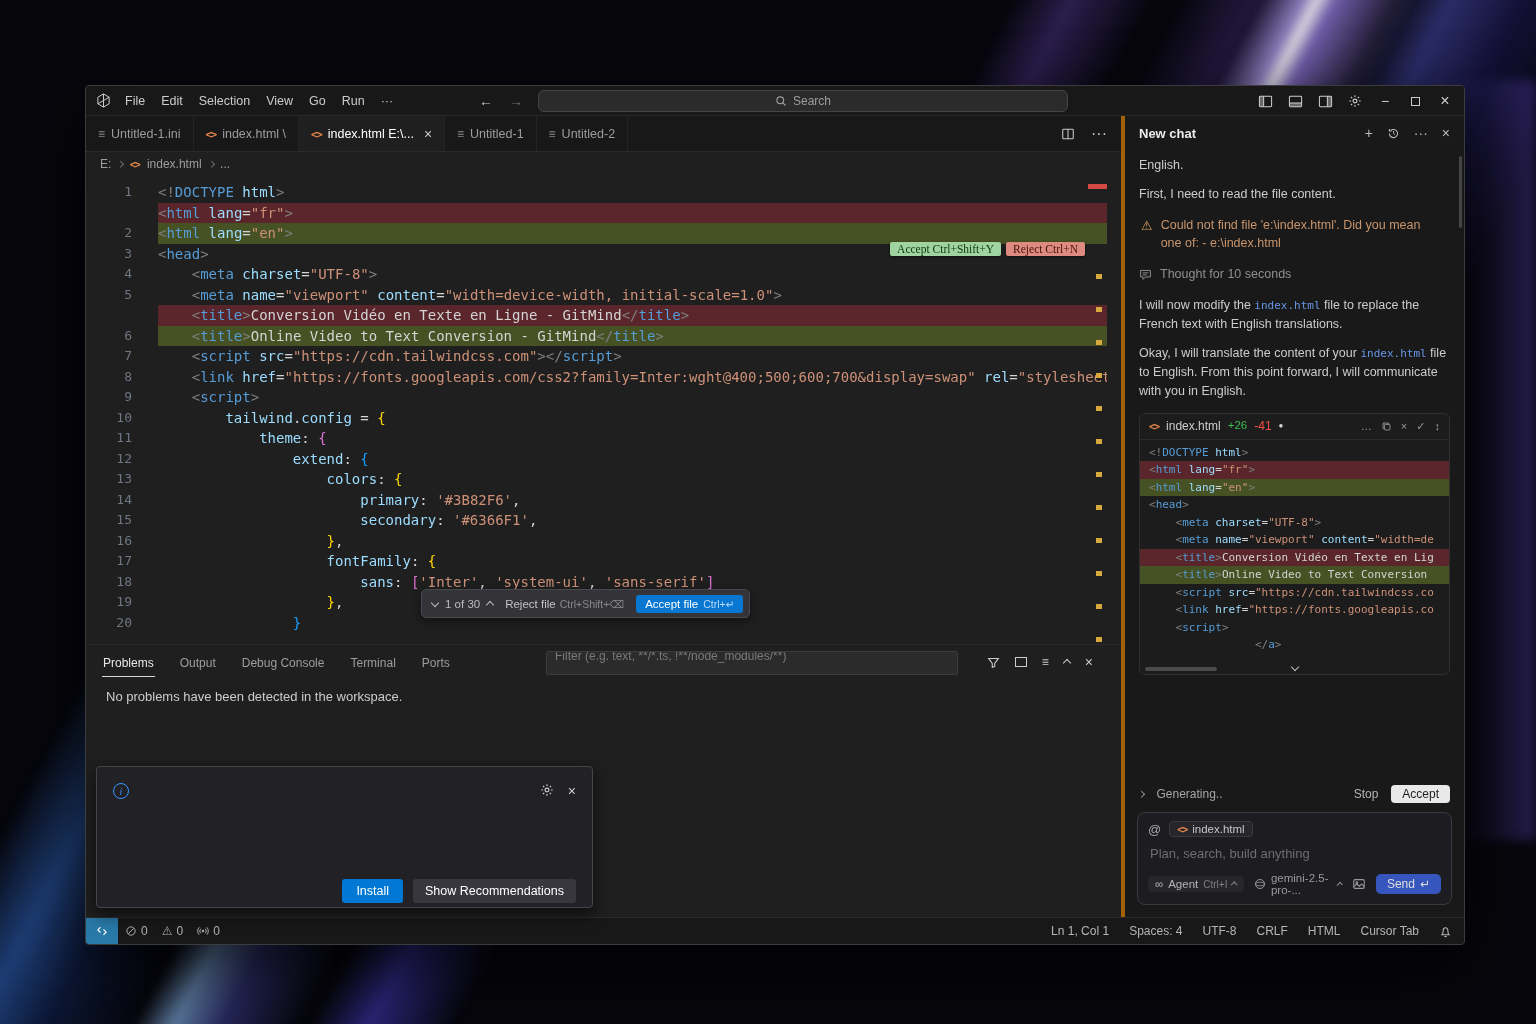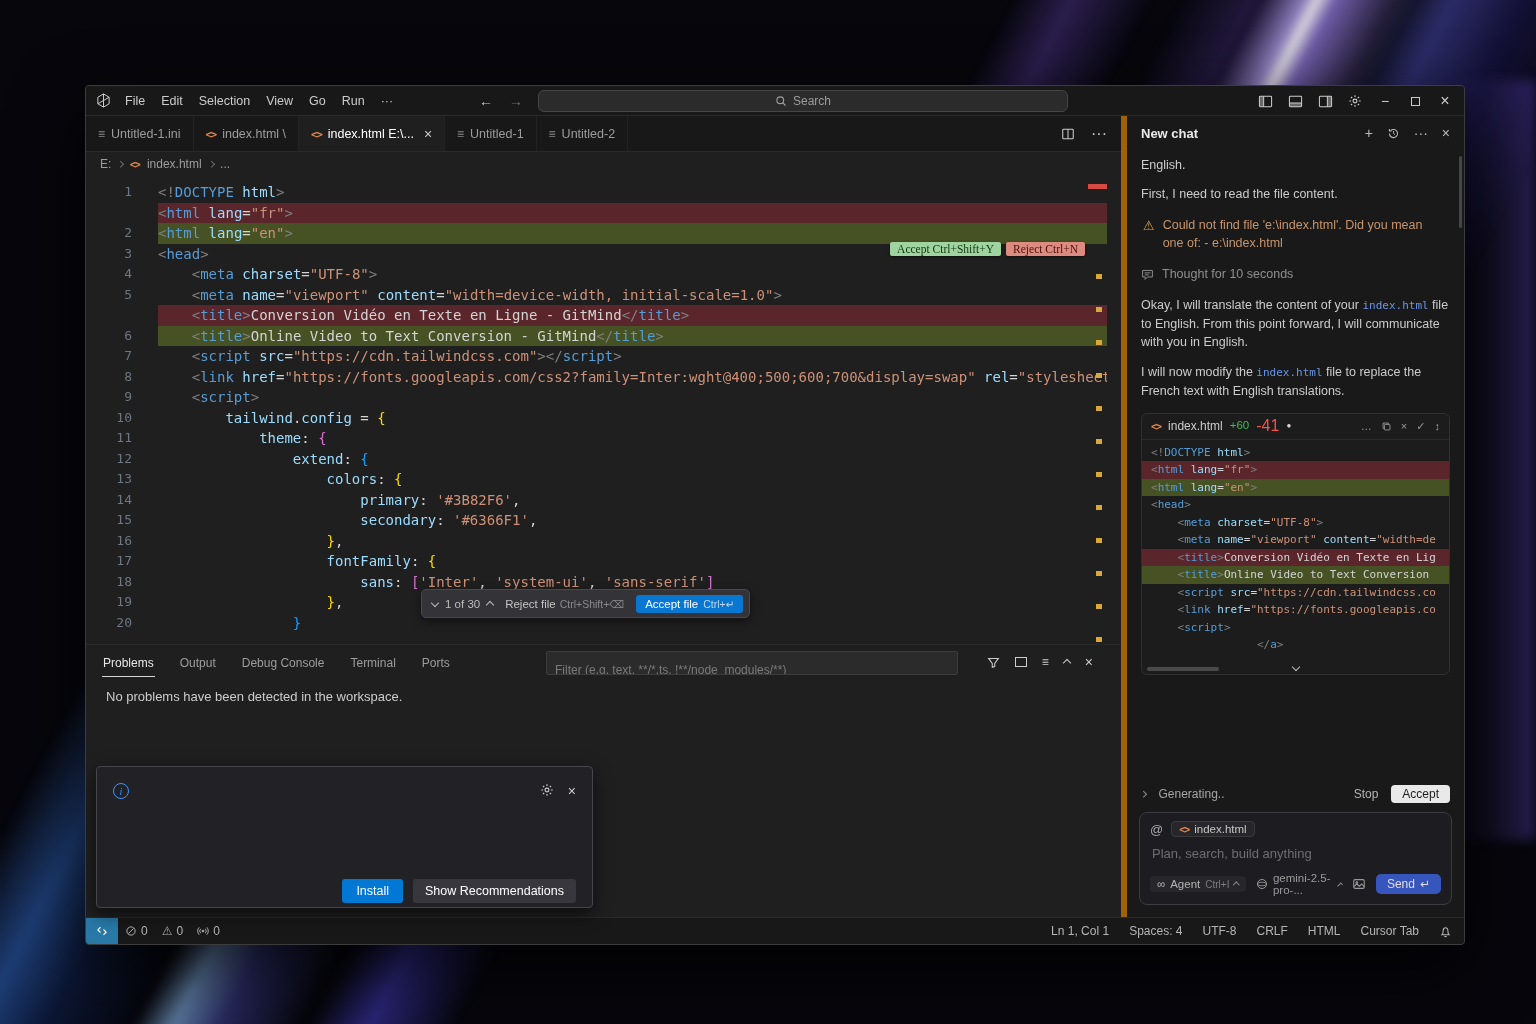--- a/index.html
+++ b/index.html
@@ -115,21 +115,21 @@
     background:repeating-linear-gradient(to bottom,#d7a83c 0 5px, transparent 5px 33px); }
 
   
   .panel { position:relative; flex:0 0 273px; background:#1f1f1f; border-top:1px solid #2a2a2a;
     font-family:"Liberation Sans",sans-serif; }
   .panel-header { height:34px; display:flex; align-items:center; padding:0 16px; }
   .panel-tab { font-size:12px; color:#9d9d9d; margin-right:24px; padding:8px 1px 6px; white-space:nowrap; }
   .panel-tab.active { color:#e7e7e7; border-bottom:1px solid #d7d7d7; }
   .panel-filter { position:absolute; left:460px; top:6px; width:412px; height:22px;
     background:#2b2b2b; border:1px solid #3c3c3c; border-radius:2px;
-    color:#7a7a7a; font-size:12px; display:flex; align-items:flex-start; padding:11px 8px;
+    color:#7a7a7a; font-size:12px; display:flex; align-items:flex-end; padding:11px 8px;
     white-space:nowrap; overflow:hidden; }
   .panel-icons { position:absolute; right:28px; top:9px; display:flex; gap:15px; align-items:center; color:#cccccc; }
   .panel-msg { position:absolute; left:20px; top:44px; font-size:13px; color:#cccccc; }
   .p-ico-box { width:12px; height:10px; border:1.2px solid #cccccc; display:inline-block; }
   .p-ico-list { font-size:12px; }
 
   
   .toast { position:absolute; left:10px; top:680px; width:497px; height:142px;
     background:#222226; border:1px solid #45454a; border-radius:4px;
     box-shadow:0 6px 18px rgba(0,0,0,.6); padding:14px 16px; font-family:"Liberation Sans",sans-serif; }
@@ -137,40 +137,40 @@
   .info-icon { flex:0 0 16px; width:16px; height:16px; border:1.5px solid #3794ff; border-radius:50%;
     color:#3794ff; font-size:10px; display:flex; align-items:center; justify-content:center;
     font-family:"Liberation Serif",serif; font-style:italic; margin-top:2px; }
   .toast-text { width:372px; font-size:13px; line-height:1.65; color:#cccccc; }
   .toast-icons { margin-left:auto; display:flex; gap:14px; align-items:flex-start; color:#cccccc; padding-top:2px; }
   .toast-btns { position:absolute; right:16px; bottom:4px; display:flex; gap:10px; }
   .btn-primary { background:#0078d4; color:#ffffff; font-size:12.5px; padding:5px 14px; border-radius:3px; }
   .btn-secondary { background:#37373d; color:#ffffff; font-size:12.5px; padding:5px 12px; border-radius:3px; }
 
   
-  .chat { flex:1; min-width:0; background:#191919; border-left:6px solid #a16207;
+  .chat { flex:1; min-width:0; background:#191919; border-left:4px solid #a16207;
     display:flex; flex-direction:column; font-size:12.5px; color:#cccccc; }
   .chat-header { flex:0 0 34px; display:flex; align-items:center; padding:0 14px; }
   .chat-title { font-weight:bold; font-size:13px; color:#eaeaea; }
   .chat-hicons { margin-left:auto; display:flex; gap:14px; align-items:center; color:#bbbbbb; font-size:14px; }
   .chat-body { flex:1; min-height:0; overflow:hidden; position:relative; padding:2px 14px 0; line-height:1.5; }
   .chat-scroll-thumb { position:absolute; right:2px; top:6px; width:3px; height:72px; background:#454545; border-radius:2px; }
   .chat-line { margin:4px 0 10px; }
   .chat-warning { display:flex; gap:8px; margin:12px 0 12px 2px; color:#c8956c; line-height:1.5; }
   .warn-ico { color:#d7a65f; font-size:13px; }
   .chat-thought { display:flex; gap:8px; align-items:center; color:#8f8f8f; margin:12px 0; }
   .para { margin:11px 0; }
   .inline-code { font-family:"DejaVu Sans Mono","Liberation Mono",monospace; font-size:11px; color:#6796e6; }
 
   .code-card { border:1px solid #303030; border-radius:6px; margin-top:12px; background:#1c1c1c; overflow:hidden; }
   .card-header { height:26px; display:flex; align-items:center; gap:7px; padding:0 9px;
     font-size:12px; border-bottom:1px solid #2a2a2a; color:#cccccc; }
   .card-file-ico { color:#e8884a; font-weight:bold; font-size:10px; letter-spacing:-1px; font-family:"DejaVu Sans Mono",monospace; }
   .add-count { color:#3fb950; font-size:11.5px; }
-  .del-count { color:#f85149; font-size:16px; }
+  .del-count { color:#f85149; font-size:12px; }
   .dirty-dot { color:#d4d4d4; font-size:8px; }
   .card-icons { margin-left:auto; display:flex; gap:9px; align-items:center; color:#9a9a9a; font-size:11px; }
   .card-code { padding:4px 0 0; font-family:"DejaVu Sans Mono","Liberation Mono",monospace; font-size:11px; }
   .cline { height:17.5px; line-height:17.5px; white-space:pre; padding:0 9px; overflow:hidden; }
   .cline.del { background:#5a262b; }
   .cline.add { background:#465223; }
   .card-footer { position:relative; height:20px; }
   .hscroll { position:absolute; left:5px; bottom:3px; width:72px; height:4px; background:#4a4a4a; border-radius:2px; }
   .expand-chev { position:absolute; left:50%; top:3px; transform:translateX(-50%); color:#bdbdbd; }
 
@@ -438,29 +438,29 @@
           <div class="chat-thought">
             <span style="display:flex;">
               <svg width="13" height="13" viewBox="0 0 16 16" fill="none" stroke="#8f8f8f" stroke-width="1.2">
                   <path d="M2 3h12v8H8l-3 3v-3H2V3z"></path>
                   <path d="M4.5 6h7M4.5 8.5h5"></path>
                 </svg>
             </span>
             <span>Thought for 10 seconds</span>
           </div>
           <div>
+              <div class="para">I will now modify the <span class="inline-code">index.html</span> file to replace the French text with English translations.</div>
               <div class="para">Okay, I will translate the content of your <span class="inline-code">index.html</span> file to English. From this point forward, I will communicate with you in English.</div>
-              <div class="para">I will now modify the <span class="inline-code">index.html</span> file to replace the French text with English translations.</div>
             </div>
 
           <div class="code-card">
             <div class="card-header">
               <span class="card-file-ico">&lt;&gt;</span>
               <span>index.html</span>
-              <span class="add-count">+60</span>
+              <span class="add-count">+26</span>
               <span class="del-count">-41</span>
               <span class="dirty-dot">●</span>
               <span class="card-icons">
                 <span>…</span>
                 <span style="display:flex;">
                   <svg width="11" height="11" viewBox="0 0 16 16" fill="none" stroke="#9a9a9a" stroke-width="1.3">
                       <rect x="5" y="5" width="8" height="8" rx="1"></rect>
                       <path d="M11 5V3H3v8h2"></path>
                     </svg>
                 </span>

